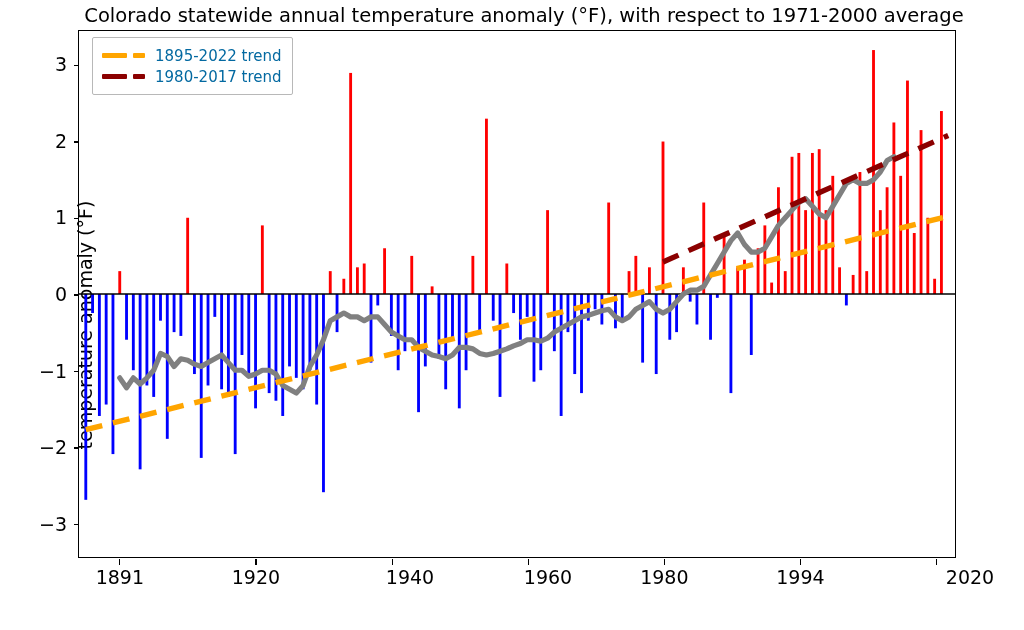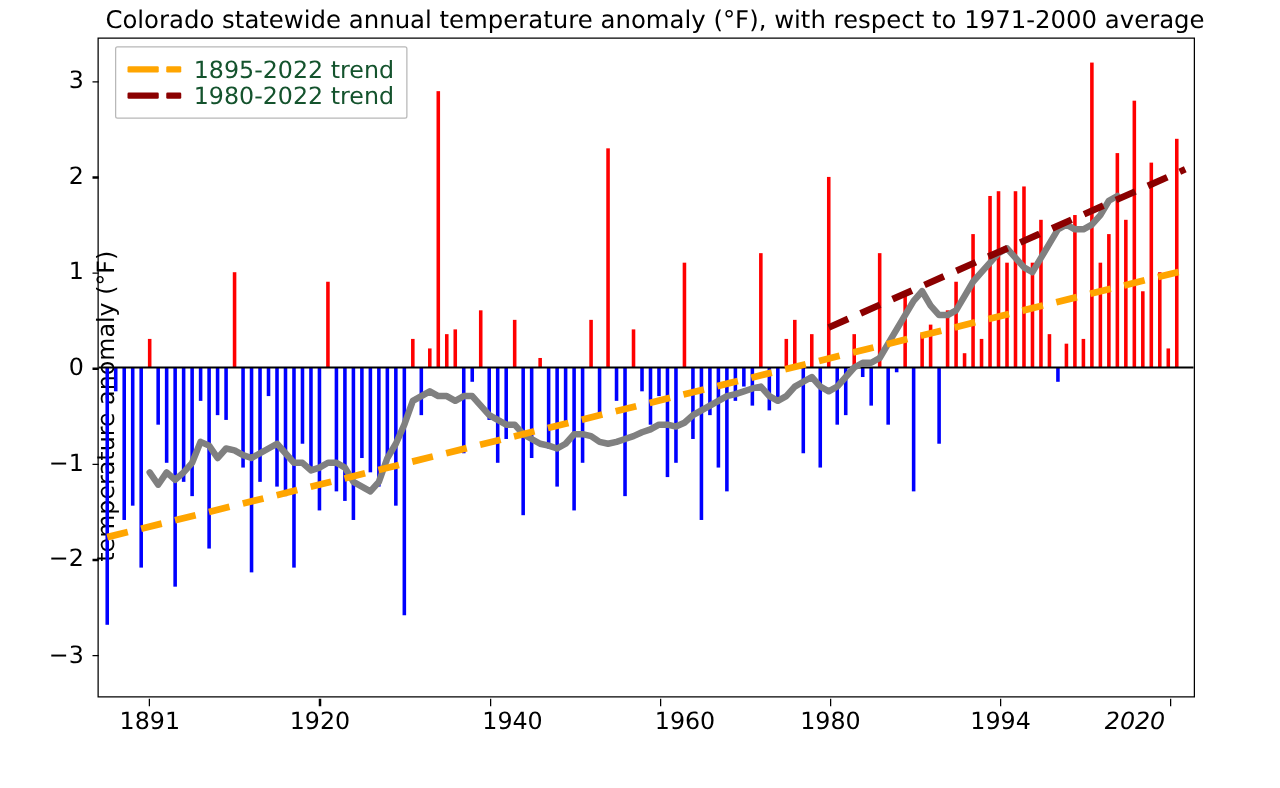--- a/index.html
+++ b/index.html
@@ -52,21 +52,21 @@
     position:absolute;left:13px;top:6px;
     border:1px solid #b8b8b8;background:#ffffff;border-radius:2px;
     padding:7px 10px 7px 9px;
     box-shadow:0 0 0 0 rgba(0,0,0,0);
   }
   .leg-row{display:flex;align-items:center;height:21px;}
   .leg-swatch{width:44px;height:14px;margin-right:9px;position:relative;}
   .leg-swatch i{position:absolute;top:4px;height:5.5px;display:block;border-radius:1px;}
   .leg-swatch i.a{left:0;width:25px;}
   .leg-swatch i.b{left:31px;width:12px;}
-  .leg-text{font-size:19px;color:#14532d;white-space:nowrap;}
+  .leg-text{font-size:15px;color:#0369a1;white-space:nowrap;}
 
   
   #source{
     position:absolute;left:12px;top:470px;font-size:12.6px;color:#000;
     line-height:15.5px;white-space:pre-line;
   }
 </style>
 </head>
 <body>
 
@@ -101,21 +101,21 @@
         <div class="xtl" style="left: 136.961px; text-align: center;">1920</div>
         <div class="xtickmark" style="left: 312.535px;"></div>
         <div class="xtl" style="left: 291px;">1940</div>
         <div class="xtickmark" style="left: 448.659px;"></div>
         <div class="xtl" style="left: 429px;">1960</div>
         <div class="xtickmark" style="left: 584.783px;"></div>
         <div class="xtl" style="left: 545.333px;">1980</div>
         <div class="xtickmark" style="left: 720.907px;"></div>
         <div class="xtl" style="left: 681.457px;">1994</div>
         <div class="xtickmark" style="left: 857.031px;"></div>
-        <div class="xtl" style="left: 789px; font-style: italic;">2020</div>
+        <div class="xtl" style="left: 851px;">2020</div>
       </div>
 
     <div id="inner">
       <svg class="layer" id="svg" viewBox="0 0 878 528" preserveAspectRatio="none">
           <g>
             <rect x="5.376899224806201" y="264" width="2.8586046511627905" height="206.60869565217394" fill="#0000FF"></rect>
             <rect x="12.183100775193799" y="264" width="2.8586046511627905" height="19.13043478260869" fill="#0000FF"></rect>
             <rect x="18.989302325581395" y="264" width="2.8586046511627905" height="122.43478260869563" fill="#0000FF"></rect>
             <rect x="25.79550387596899" y="264" width="2.8586046511627905" height="110.95652173913044" fill="#0000FF"></rect>
             <rect x="32.60170542635659" y="264" width="2.8586046511627905" height="160.695652173913" fill="#0000FF"></rect>
@@ -255,19 +255,19 @@
           <i class="a" style="background:#FFA500"></i>
             <i class="b" style="background:#FFA500"></i>
         </span>
         <span class="leg-text">1895-2022 trend</span>
       </div>
       <div class="leg-row">
         <span class="leg-swatch">
           <i class="a" style="background:#8B0000"></i>
             <i class="b" style="background:#8B0000"></i>
         </span>
-        <span class="leg-text">1980-2022 trend</span>
+        <span class="leg-text">1980-2017 trend</span>
       </div>
     </div>
 
   </div>
 
 </div>
 
 </body></html>

